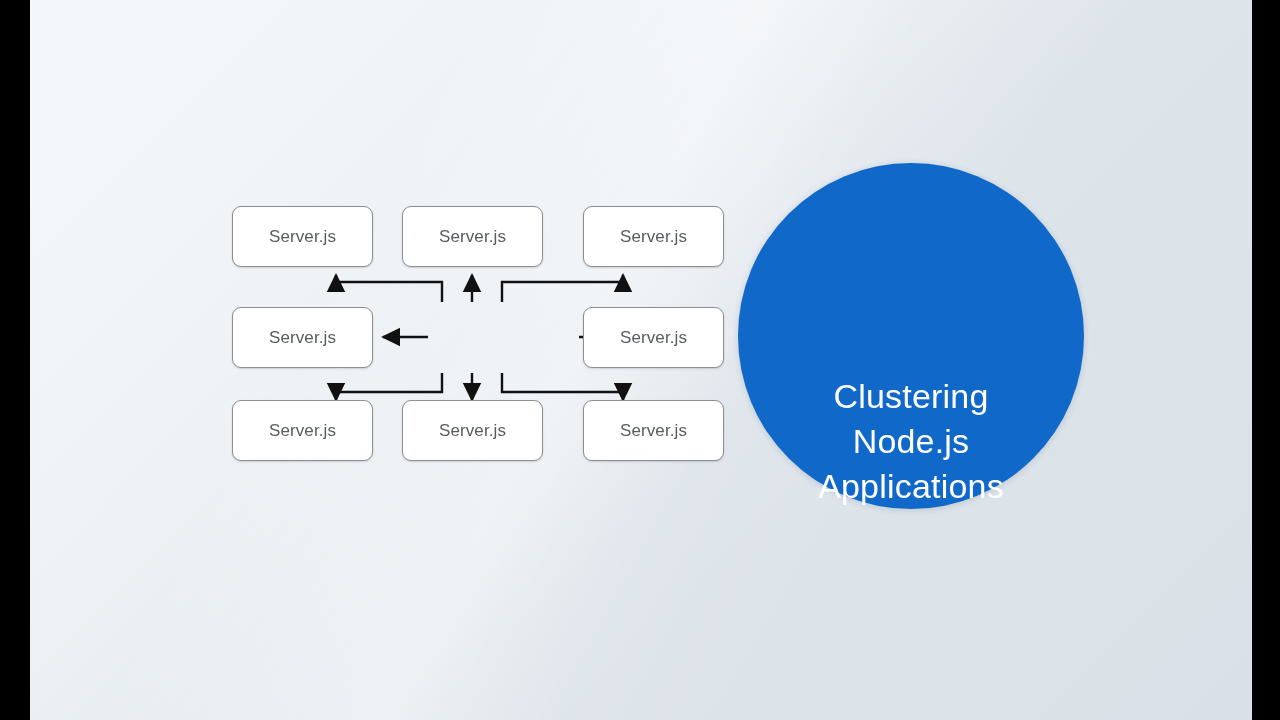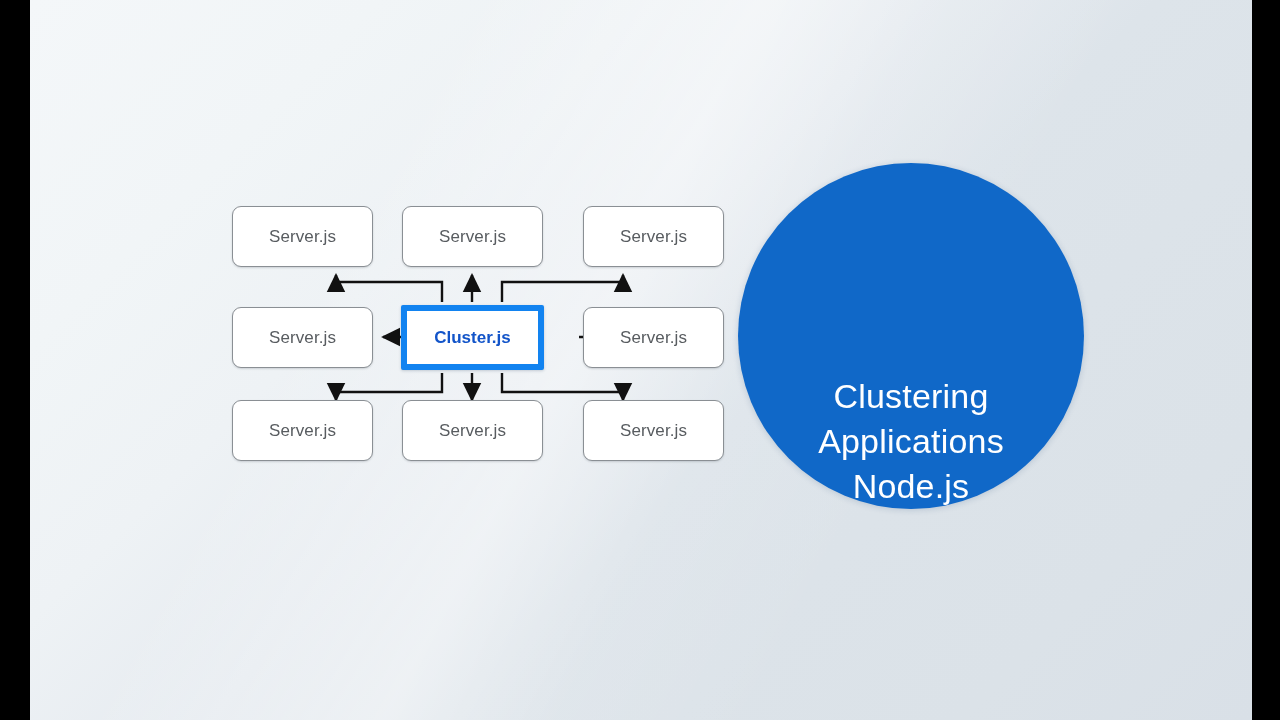--- a/index.html
+++ b/index.html
@@ -182,45 +182,42 @@
       </div>
 
       <div class="node server-node" style="left:553px; top:206px;">
         <span class="label">Server.js</span>
       </div>
 
       <div class="node server-node" style="left:202px; top:307px;">
         <span class="label">Server.js</span>
       </div>
 
-      <div class="node cluster-node" style="left:371px; top:305px;">
-        <span class="label">Cluster.js</span>
-      </div>
 
       <div class="node server-node" style="left:553px; top:307px;">
         <span class="label">Server.js</span>
       </div>
 
       <div class="node server-node" style="left:202px; top:400px;">
         <span class="label">Server.js</span>
       </div>
 
       <div class="node server-node" style="left:372px; top:400px;">
         <span class="label">Server.js</span>
       </div>
 
       <div class="node server-node" style="left:553px; top:400px;">
         <span class="label">Server.js</span>
       </div>
 
       <div id="circle">
         <div class="circle-text">
           <div>Clustering</div>
+          <div>Node.js</div>
           <div>Applications</div>
-          <div>Node.js</div>
         </div>
       </div>
 
     </div>
   </div>
 
   <div class="pillar left"></div>
   <div class="pillar right"></div>
 
 </div>

